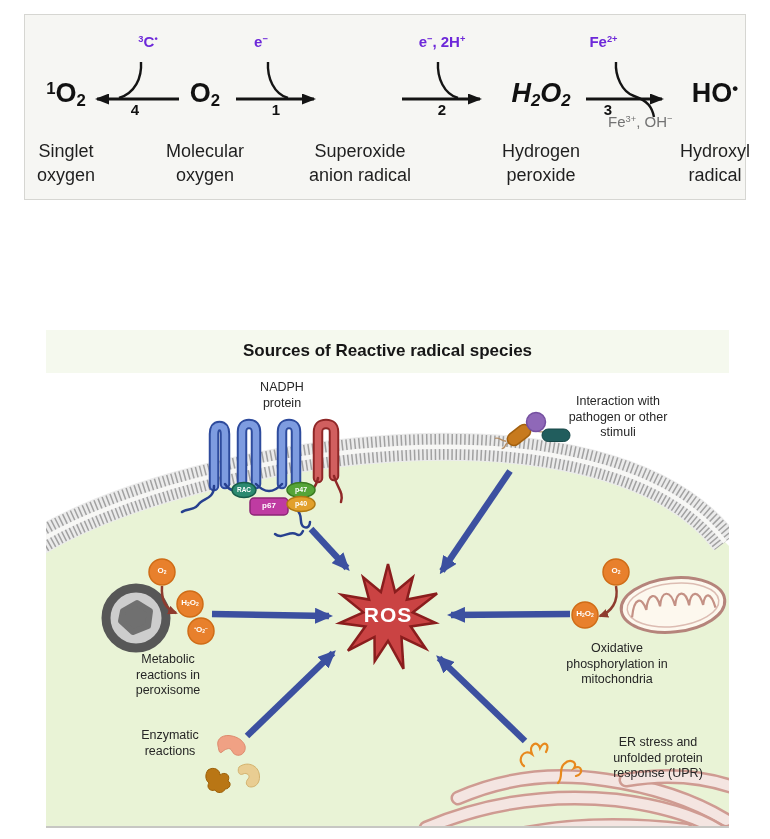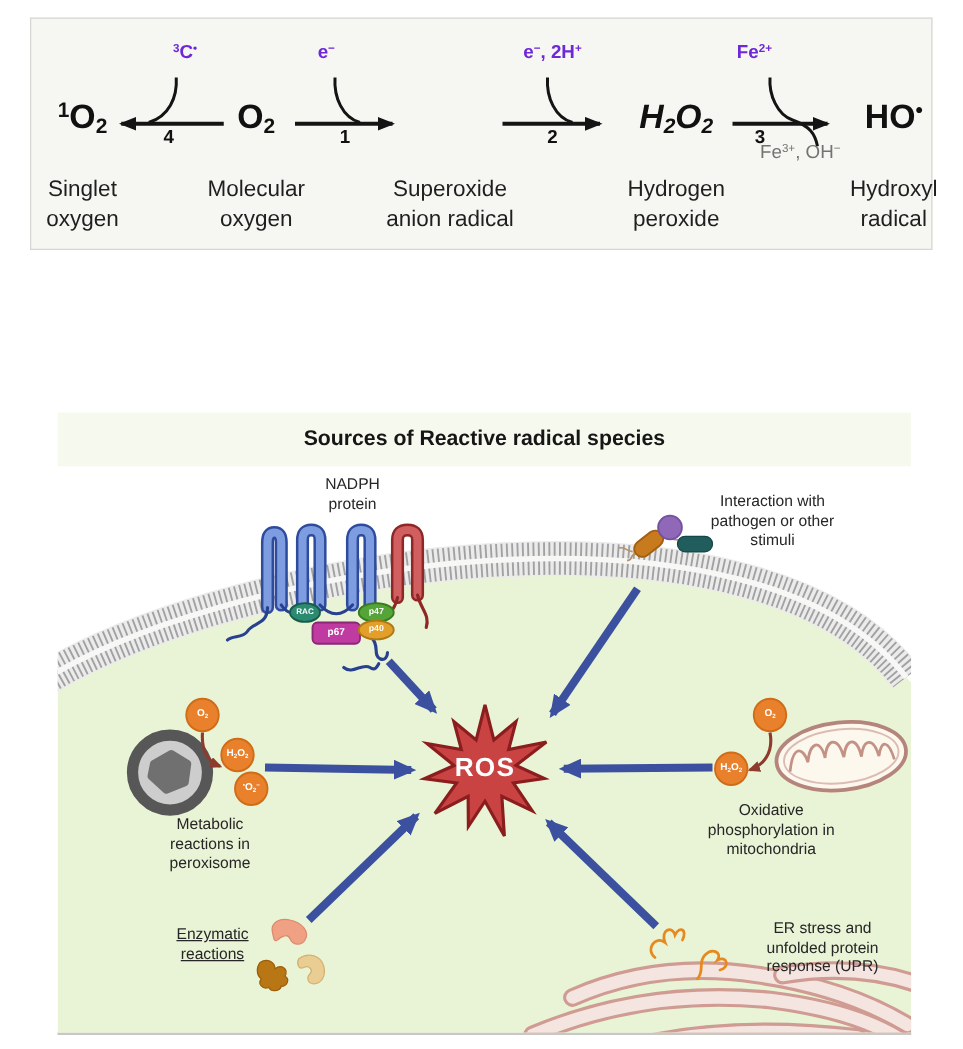--- a/index.html
+++ b/index.html
@@ -255,21 +255,21 @@
       <div>reactions in</div>
       <div>peroxisome</div>
     </div>
 
     <div class="lbl" style="left:501px; top:313px; width:140px;">
       <div>Oxidative</div>
       <div>phosphorylation in</div>
       <div>mitochondria</div>
     </div>
 
-    <div class="lbl" style="left:54px; top:412px; width:140px;text-decoration:underline;">
+    <div class="lbl" style="left:54px; top:400px; width:140px;">
       <div>Enzymatic</div>
       <div>reactions</div>
     </div>
 
     <div class="lbl" style="left:542px; top:407px; width:140px;">
       <div>ER stress and</div>
       <div>unfolded protein</div>
       <div>response (UPR)</div>
     </div>
 

